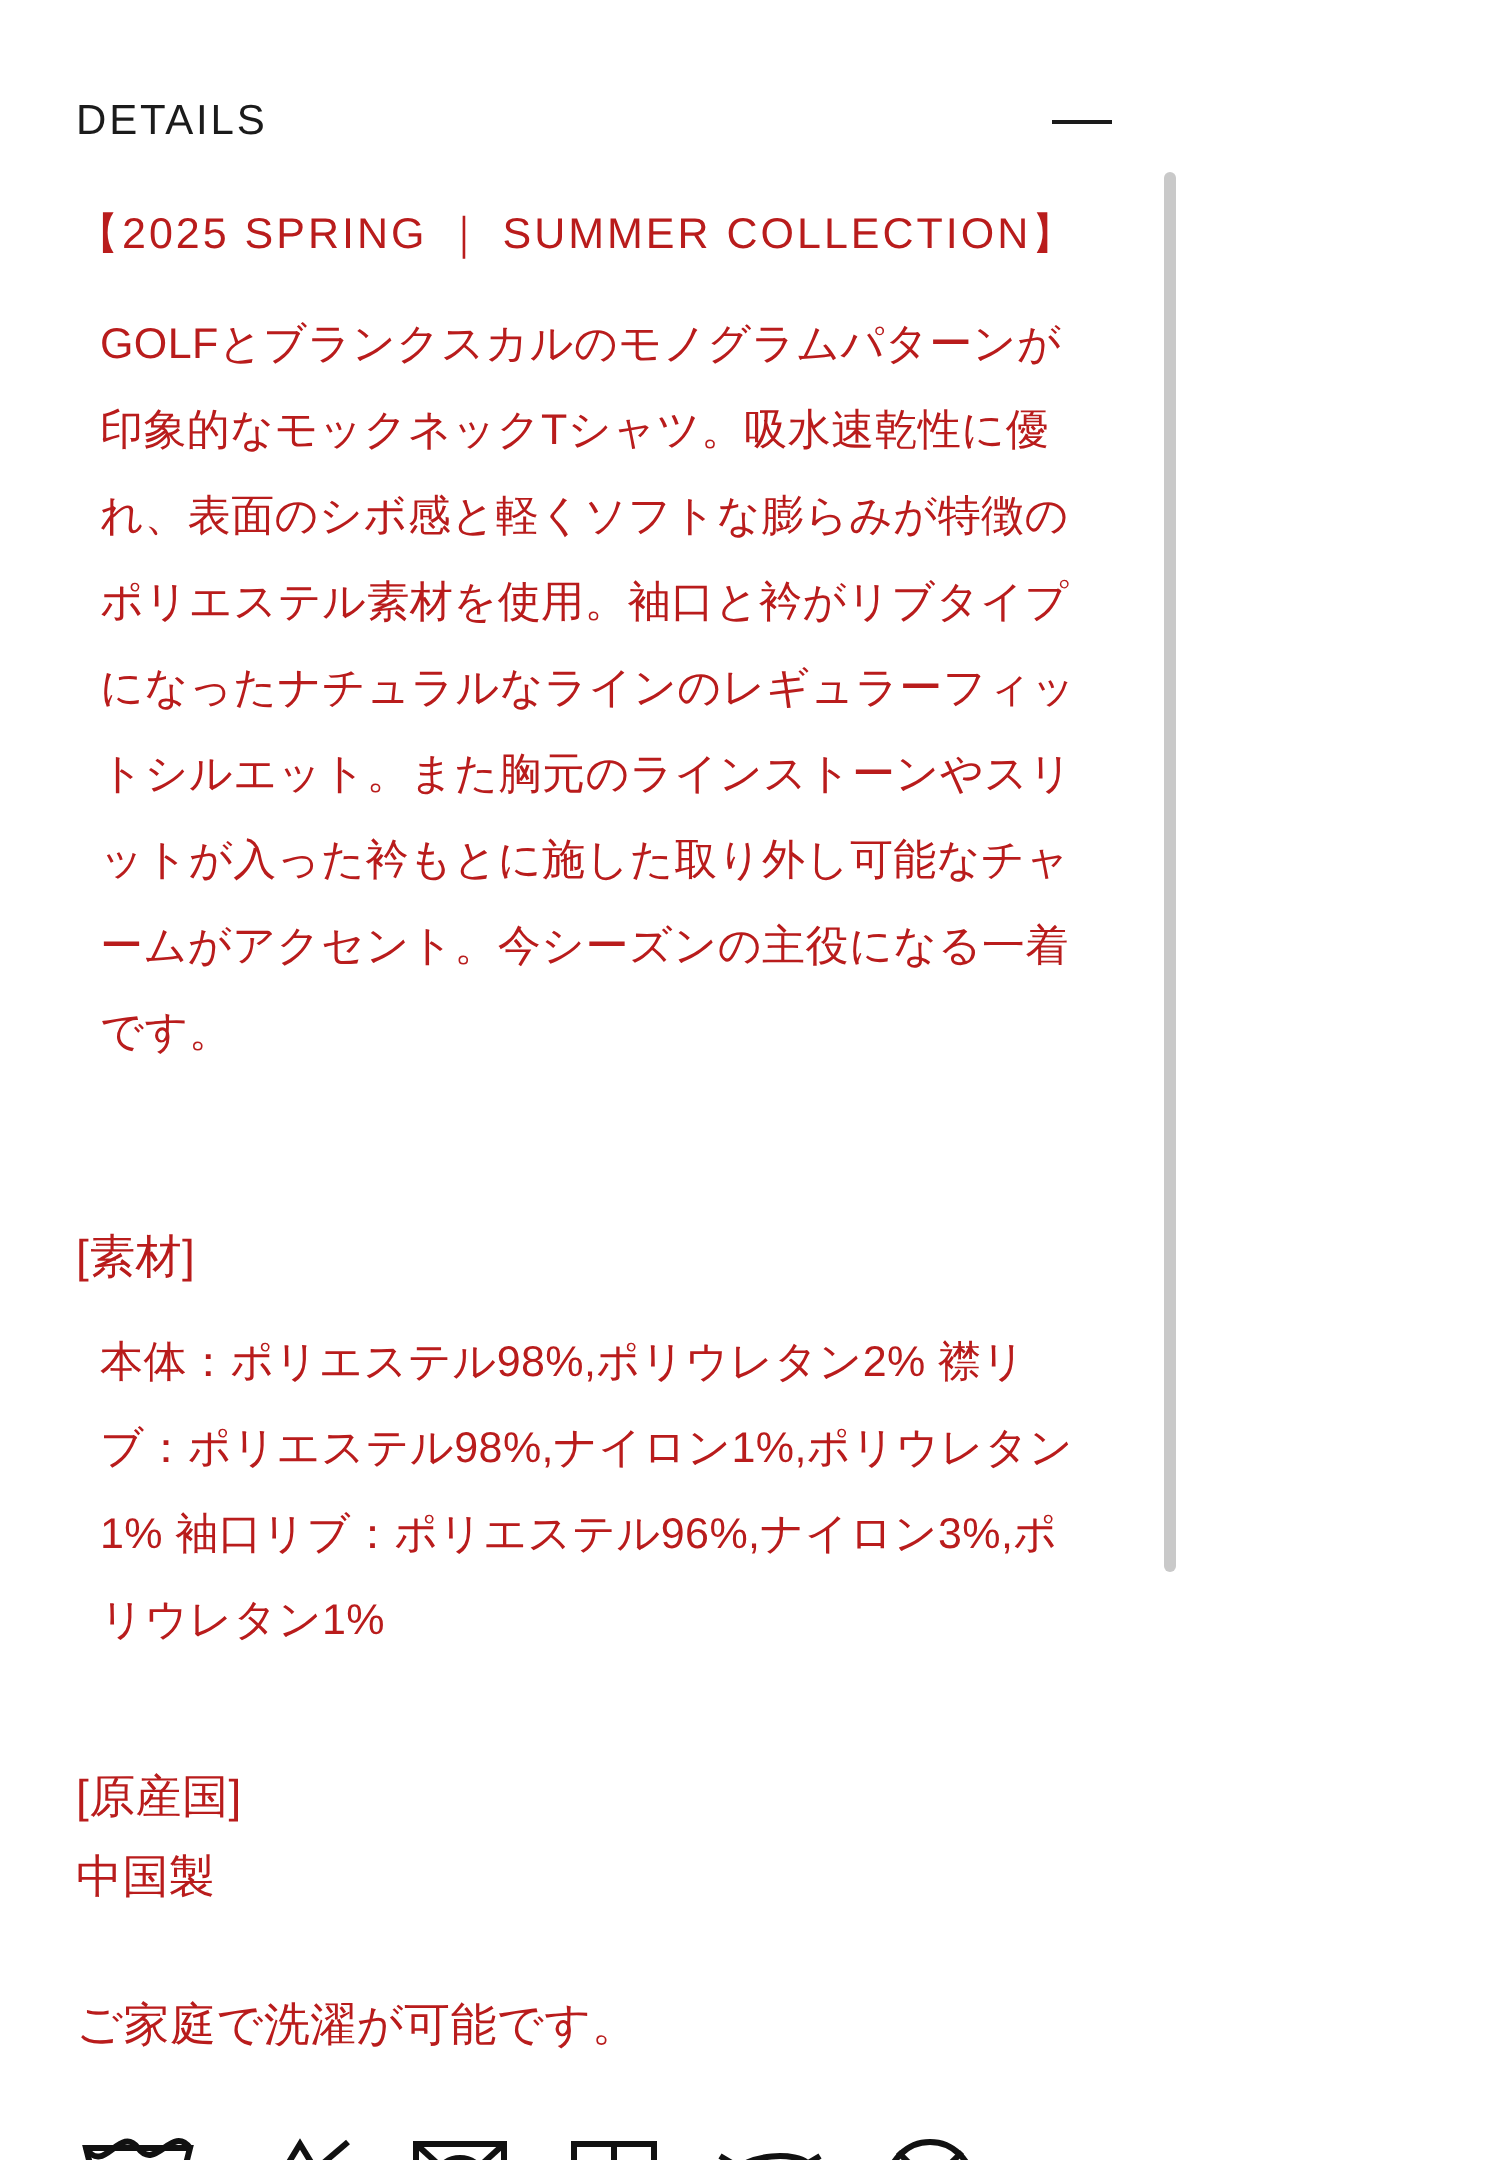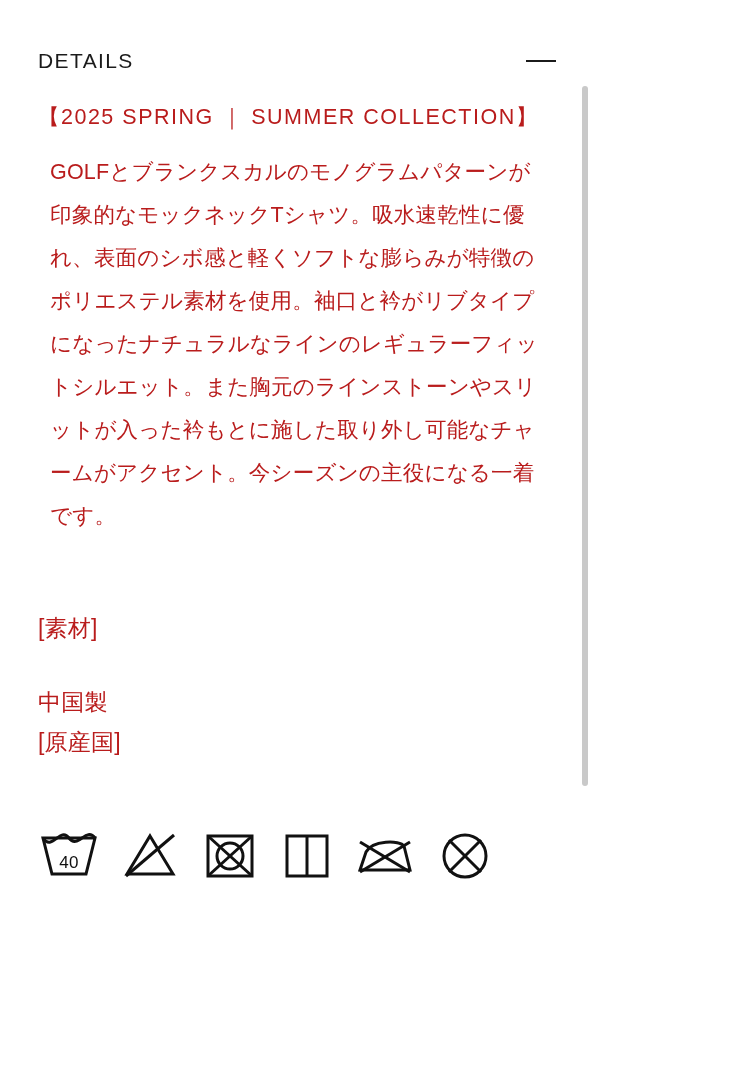--- a/index.html
+++ b/index.html
@@ -127,28 +127,30 @@
 
     <p class="lead">
       <span class="headline">【2025 SPRING ｜ SUMMER COLLECTION】</span>
     </p>
 
     <p class="para">GOLFとブランクスカルのモノグラムパターンが印象的なモックネックTシャツ。吸水速乾性に優れ、表面のシボ感と軽くソフトな膨らみが特徴のポリエステル素材を使用。袖口と衿がリブタイプになったナチュラルなラインのレギュラーフィットシルエット。また胸元のラインストーンやスリットが入った衿もとに施した取り外し可能なチャームがアクセント。今シーズンの主役になる一着です。</p>
 
     <div class="spacer-lg"></div>
 
     <p class="label-line">[素材]</p>
+    <p class="para">本体：ポリエステル98%,ポリウレタン2% 襟リブ：ポリエステル98%,ナイロン1%,ポリウレタン1% 袖口リブ：ポリエステル96%,ナイロン3%,ポリウレタン1%</p>
 
     <div class="spacer-md"></div>
 
+    <p class="label-line">[原産国]</p>
     <p class="label-line">中国製</p>
-    <p class="label-line">[原産国]</p>
 
     <div class="spacer-md"></div>
 
+    <p class="label-line">ご家庭で洗濯が可能です。</p>
 
     <div class="care-icons">
 
       <svg width="62" height="60" viewBox="0 0 62 60">
         <path d="M5 16 L57 16 L48 52 L14 52 Z" fill="none" stroke="#111" stroke-width="3"></path>
         <path d="M5 16 C14 30, 22 4, 31 16 C40 28, 48 4, 57 16" fill="none" stroke="#111" stroke-width="3"></path>
         <text x="31" y="46" font-family="'Liberation Sans', sans-serif" font-size="17" text-anchor="middle" fill="#111">40</text>
       </svg>
 
       <svg width="60" height="60" viewBox="0 0 60 60">

